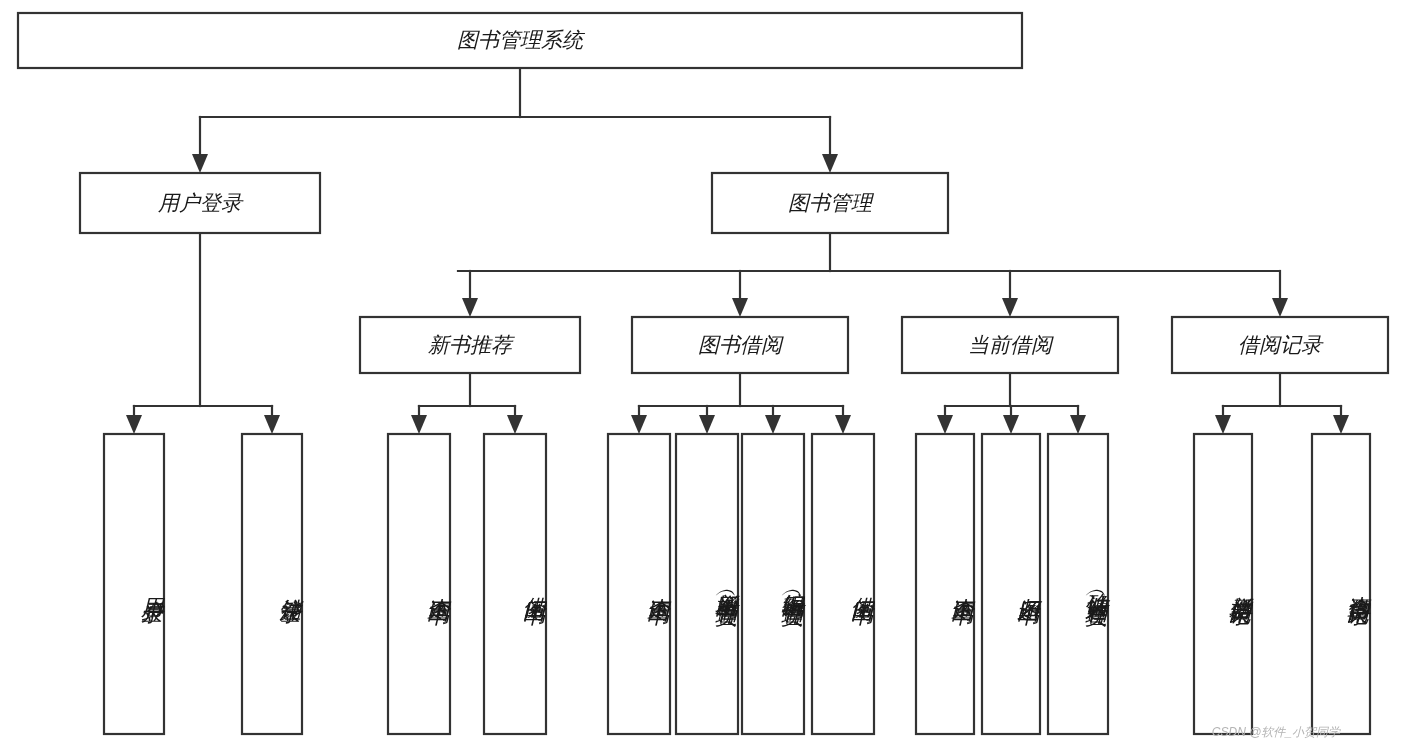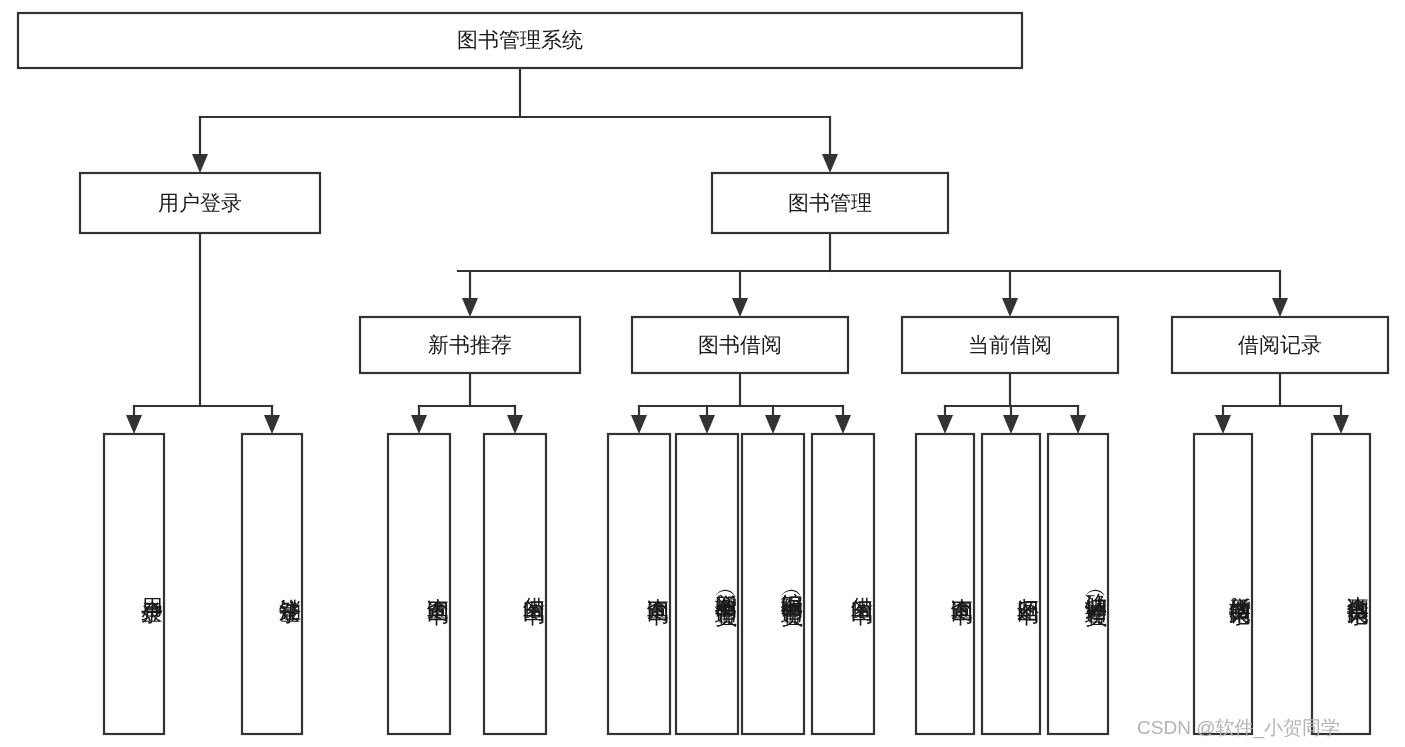--- a/index.html
+++ b/index.html
@@ -11,20 +11,21 @@
     width: 1405px;
     height: 747px;
     font-family: "Liberation Sans", "DejaVu Sans", sans-serif;
     overflow: hidden;
     position: relative;
   }
   #diagram-root {
     position: relative;
     width: 1348px;
     height: 747px;
+    font-style: italic;
   }
   svg#tree-svg {
     position: absolute;
     left: 0;
     top: 0;
     width: 1405px;
     height: 747px;
     display: block;
   }
   .node-box {
@@ -62,21 +63,21 @@
     display: flex;
     align-items: flex-start;
     justify-content: center;
     pointer-events: none;
   }
   .watermark {
     position: absolute;
     right: 8px;
     bottom: 6px;
     font-family: "Liberation Sans", "DejaVu Sans", sans-serif;
-    font-size: 19px;
+    font-size: 12px;
     color: #b4b4b4;
     white-space: nowrap;
   }
 </style>
 </head>
 <body>
 
 <div id="diagram-root">
 
   <svg id="tree-svg" viewBox="0 0 1405 747">

